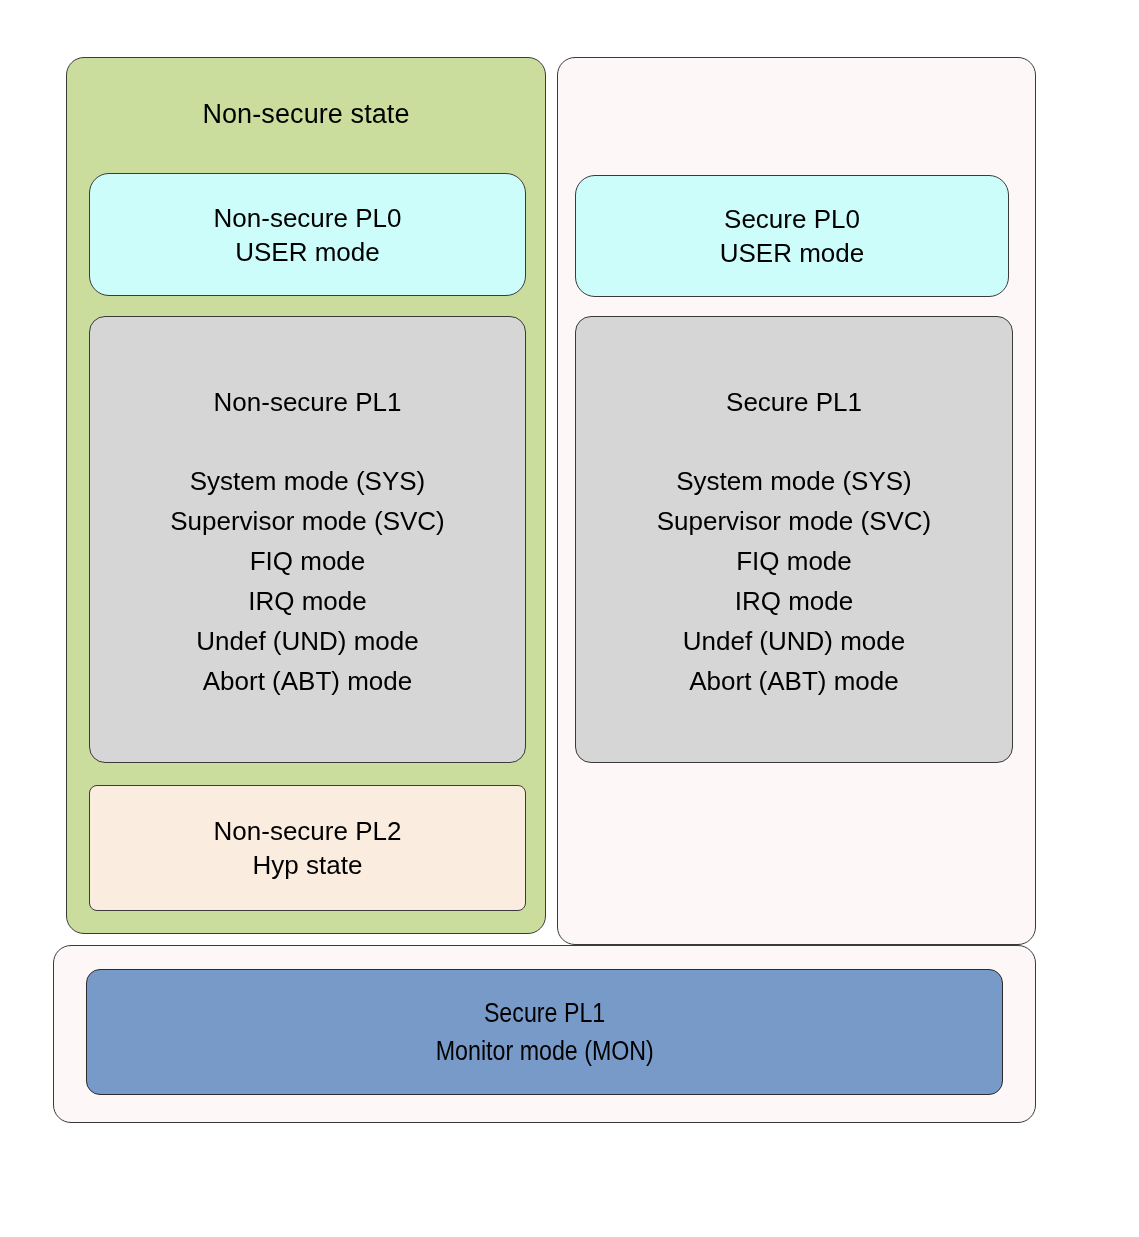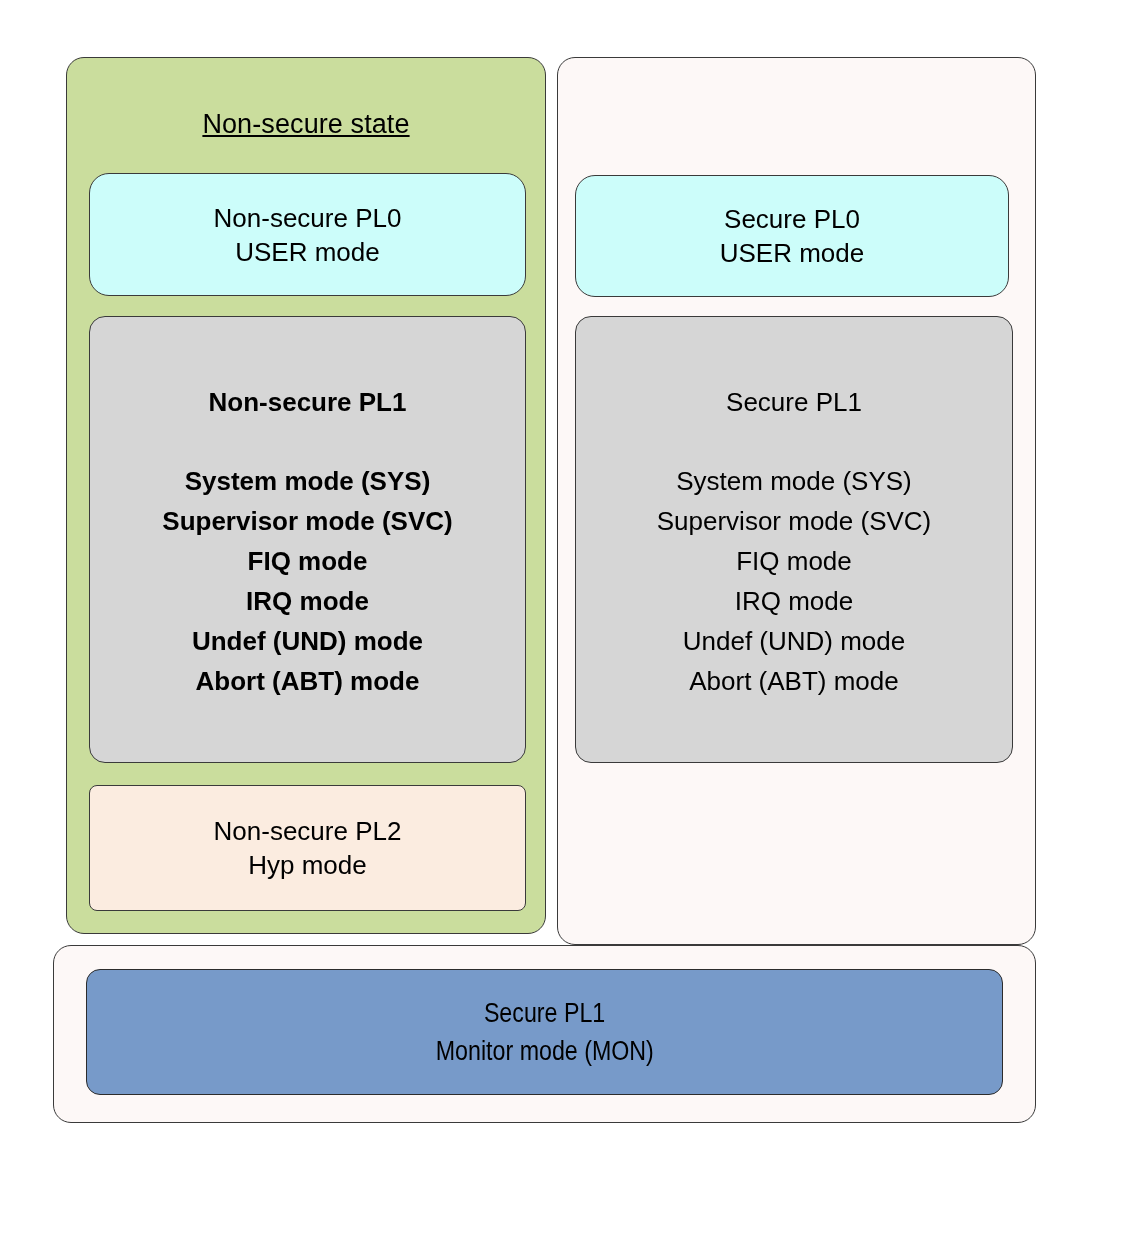--- a/index.html
+++ b/index.html
@@ -48,21 +48,21 @@
 
   .panel-title {
     position: absolute;
     left: 0;
     width: 100%;
     text-align: center;
     font-size: 27px;
     line-height: 32px;
     letter-spacing: 0.1px;
   }
-  .panel-nonsecure .panel-title { top: 50px; text-decoration: underline; }
+  .panel-nonsecure .panel-title { top: 40px; }
   .panel-secure .panel-title { top: 47px; }
 
   
   .box {
     position: absolute;
     border: 1.6px solid #3a3a3a;
     border-radius: 16px;
     box-sizing: border-box;
     display: flex;
     flex-direction: column;
@@ -79,21 +79,21 @@
     justify-content: flex-start;
   }
   .box-pl2 {
     background: #fbece0;
     border-radius: 8px;
     justify-content: center;
   }
 
   
   .ns-pl0 { left: 22px; top: 115px; width: 437px; height: 123px; }
-  .ns-pl1 { left: 22px; top: 258px; width: 437px; height: 447px; font-weight: bold; }
+  .ns-pl1 { left: 22px; top: 258px; width: 437px; height: 447px; }
   .ns-pl2 { left: 22px; top: 727px; width: 437px; height: 126px; }
 
   
   .s-pl0  { left: 17px; top: 117px; width: 434px; height: 122px; }
   .s-pl1  { left: 17px; top: 258px; width: 438px; height: 447px; }
 
   .box-heading {
     font-size: 26px;
     line-height: 34px;
   }
@@ -186,21 +186,21 @@
         <li>Supervisor mode (SVC)</li>
         <li>FIQ mode</li>
         <li>IRQ mode</li>
         <li>Undef (UND) mode</li>
         <li>Abort (ABT) mode</li>
       </ul>
     </div>
 
     <div class="box box-pl2 ns-pl2">
       <div class="box-heading">Non-secure PL2</div>
-      <div class="sub-line">Hyp mode</div>
+      <div class="sub-line">Hyp state</div>
     </div>
   </div>
 
   <div class="panel panel-secure">
 
     <div class="box box-pl0 s-pl0">
       <div class="box-heading">Secure PL0</div>
       <div class="sub-line">USER mode</div>
     </div>
 

